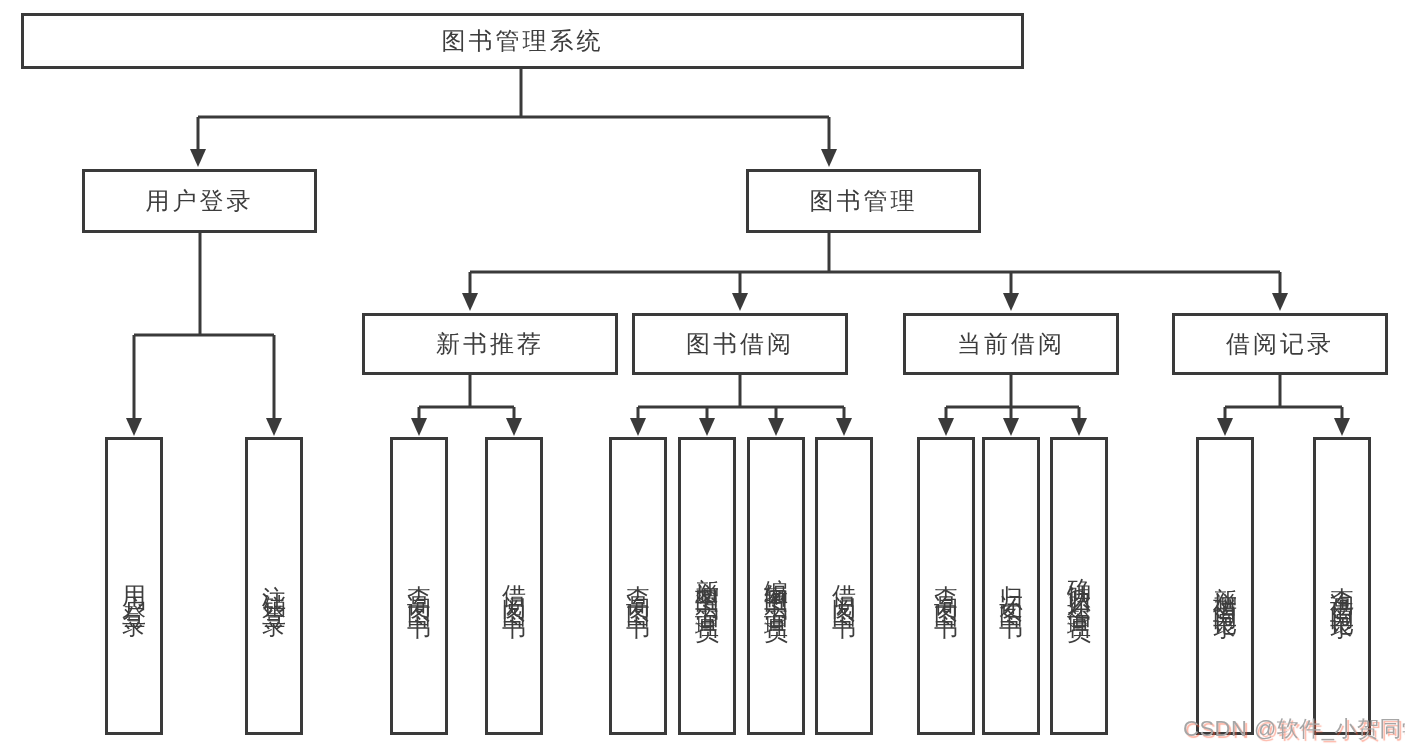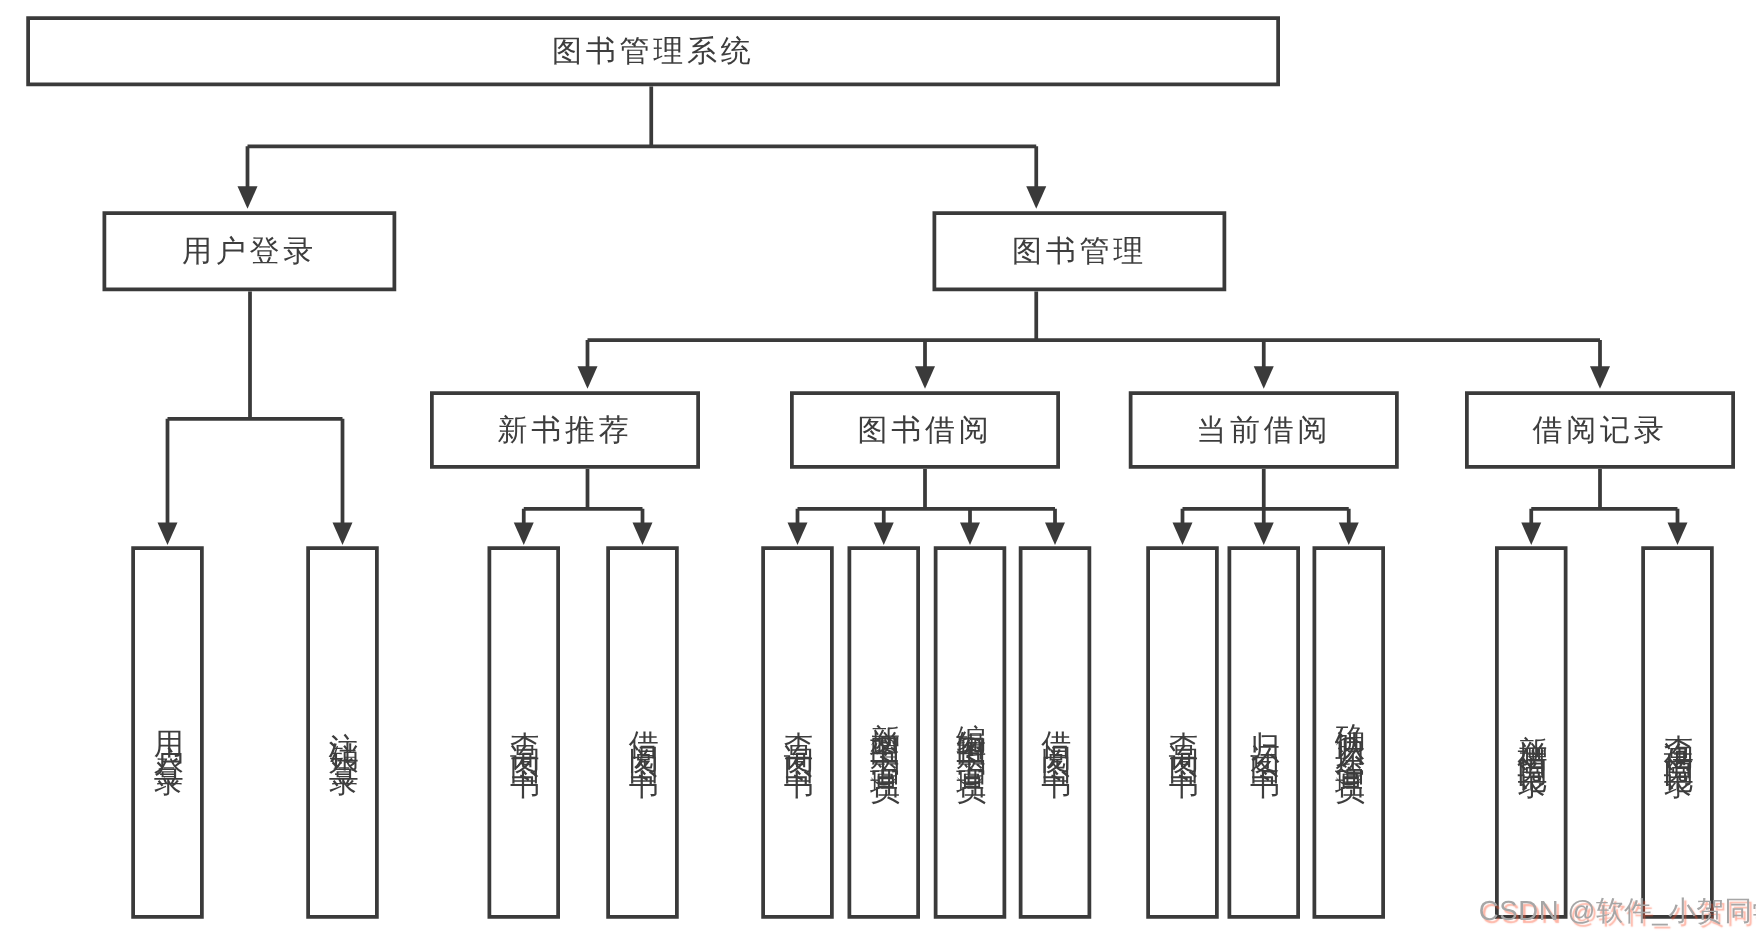--- a/index.html
+++ b/index.html
@@ -126,21 +126,21 @@
     <span>图书管理系统</span>
   </div>
 
   <div class="node hnode" style="left:82px;top:169px;width:235px;">
     <span>用户登录</span>
   </div>
   <div class="node hnode" style="left:712px;top:169px;width:235px;margin-left:34px;">
     <span>图书管理</span>
   </div>
 
-  <div class="node hnode" style="left:344px;top:313px;width:216px;height:62px;">
+  <div class="node hnode" style="left:362px;top:313px;width:256px;height:62px;">
     <span>新书推荐</span>
   </div>
   <div class="node hnode" style="left:632px;top:313px;width:216px;height:62px;justify-content:center;">
     <span>图书借阅</span>
   </div>
   <div class="node hnode" style="left:903px;top:313px;width:216px;height:62px;">
     <span>当前借阅</span>
   </div>
   <div class="node hnode" style="left:1172px;top:313px;width:216px;height:62px;">
     <span>借阅记录</span>

